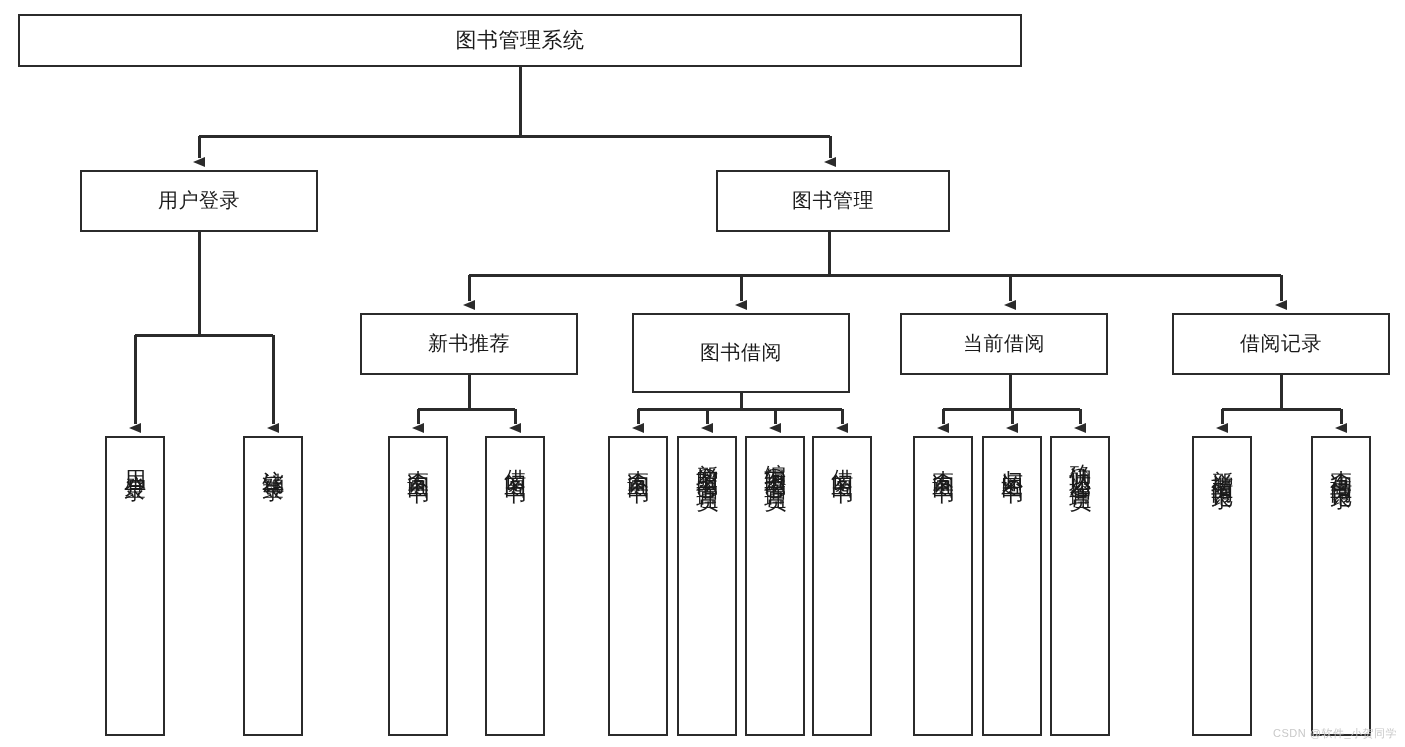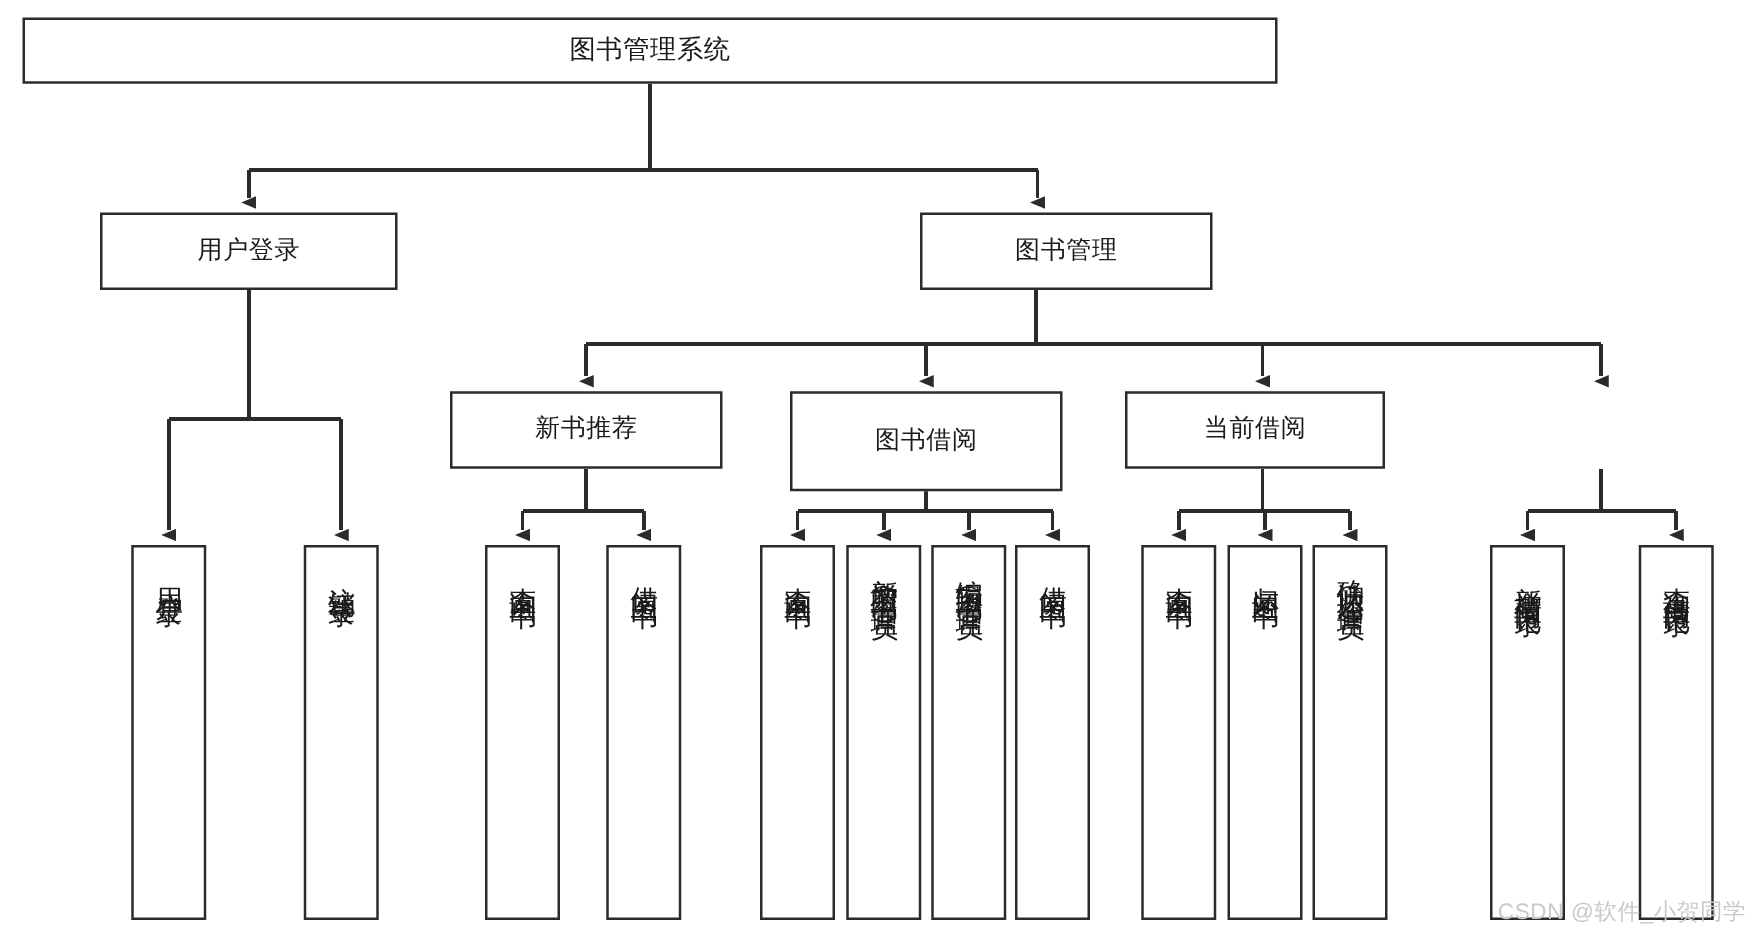--- a/index.html
+++ b/index.html
@@ -49,21 +49,21 @@
     line-height:1.12;
     letter-spacing:4px;
     white-space:nowrap;
     max-height:276px;
   }
   .v-node.tall .lbl{max-height:288px;}
 
   #watermark{
     position:absolute;
     right:8px;bottom:6px;
-    font-size:18px;
+    font-size:11px;
     color:#c9c9c9;
     letter-spacing:0.5px;
     white-space:nowrap;
     pointer-events:none;
   }
 </style>
 </head>
 <body>
 
 <div id="canvas">
@@ -120,36 +120,39 @@
   </svg>
 
   <div class="node h-node" id="node-root" style="left:18px;top:14px;width:1004px;height:53px;">
     <span class="lbl">图书管理系统</span>
   </div>
 
   <div class="node h-node" id="node-user-login" style="left:80px;top:170px;width:238px;height:62px;">
     <span class="lbl">用户登录</span>
   </div>
 
-  <div class="node h-node" id="node-book-management" style="left:736px;top:170px;width:234px;height:62px;">
+  <div class="node h-node" id="node-book-management" style="left:716px;top:170px;width:234px;height:62px;">
     <span class="lbl">图书管理</span>
   </div>
 
   <div class="node h-node" id="node-new-book-recommend" style="left:360px;top:313px;width:218px;height:62px;">
     <span class="lbl">新书推荐</span>
   </div>
 
   <div class="node h-node" id="node-book-borrow" style="left:632px;top:313px;width:218px;height:80px;">
     <span class="lbl">图书借阅</span>
   </div>
 
   <div class="node h-node" id="node-current-borrow" style="left:900px;top:313px;width:208px;height:62px;">
     <span class="lbl">当前借阅</span>
   </div>
 
+  <div class="node h-node" id="node-borrow-record" style="left:1172px;top:313px;width:218px;height:62px;">
+    <span class="lbl">借阅记录</span>
+  </div>
 
   <div class="node v-node" style="left:105px;top:436px;width:60px;height:300px;">
     <span class="lbl">用户登录</span>
   </div>
   <div class="node v-node" style="left:243px;top:436px;width:60px;height:300px;">
     <span class="lbl">注销登录</span>
   </div>
 
   <div class="node v-node" style="left:388px;top:436px;width:60px;height:300px;">
     <span class="lbl">查询图书</span>

